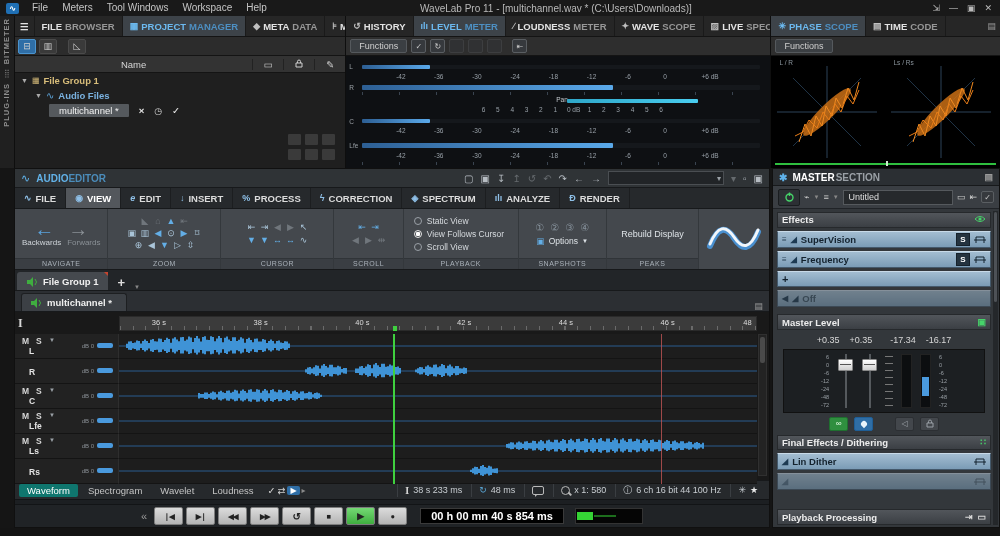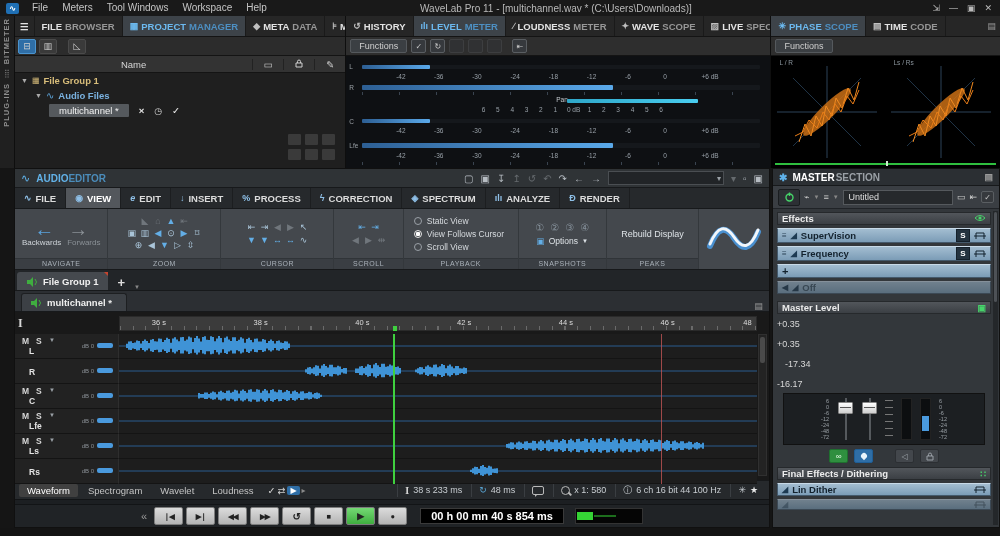--- a/index.html
+++ b/index.html
@@ -117,21 +117,21 @@
   .wavecanvas{position:absolute;left:104px;right:12px;top:22px;height:150px;}
   .lanerow{height:25px;border-bottom:1px solid #141414;box-sizing:border-box;background:#1d1d1d;}
   .lanerow svg{display:block;}
   .playhead{position:absolute;top:0;bottom:0;width:2px;background:#3fd03f;}
   .redline{position:absolute;top:0;bottom:0;width:1px;background:#c05555;opacity:.8;}
   .vscroll{position:absolute;right:2px;top:22px;bottom:4px;width:7px;background:#232323;border:1px solid #303030;}
   .vthumb{position:absolute;left:1px;right:1px;top:2px;height:26px;background:#4a4a4a;border-radius:2px;}
   
   .btabs{height:18px;background:#26292c;display:flex;align-items:center;padding:0 4px;gap:2px;border-top:1px solid #17191b;font-size:9.5px;}
   .vtab{padding:1px 8px;color:#c4c4c4;border-radius:2px;}
-  .vtab.on{background:#404040;color:#fff;}
+  .vtab.on{background:#0f766e;color:#fff;}
   .stat{display:flex;align-items:center;gap:4px;padding:0 7px;border-left:1px solid #3a3e42;color:#c9ced2;font-size:9px;height:14px;}
   .mag{width:7px;height:7px;border:1.5px solid #b9b9b9;border-radius:50%;position:relative;}
   .mag::after{content:"";position:absolute;left:6px;top:6px;width:4px;height:1.5px;background:#b9b9b9;transform:rotate(45deg);}
   .bub{width:10px;height:7px;border:1px solid #b9b9b9;border-radius:2px;position:relative;}
   .bub::after{content:"";position:absolute;left:2px;bottom:-3px;border-top:3px solid #b9b9b9;border-right:3px solid transparent;}
   .ib{font-family:"Liberation Serif",serif;font-weight:bold;font-size:10px;color:#d8d8d8;}
   
   .transport{height:22px;background:#202326;display:flex;align-items:center;justify-content:center;gap:3px;border-top:1px solid #121416;}
   .tpbtn{width:27px;height:16px;background:linear-gradient(#dcdcdc,#b4b4b4);border:1px solid #7d7d7d;border-radius:2px;color:#222;font-size:7.5px;font-weight:bold;display:flex;align-items:center;justify-content:center;letter-spacing:-1px;}
   .tpbtn.play{background:linear-gradient(#74d974,#3fae3f);}
@@ -154,21 +154,21 @@
   .msect .ric{margin-left:auto;font-size:9px;}
   .grn{color:#46d46a;}
   .slot{height:15px;background:linear-gradient(#a3bdd1,#7b9cb6);border:1px solid #44596b;border-top-color:#c8dae8;color:#13222e;font-weight:bold;display:flex;align-items:center;font-size:9.5px;padding:0 4px;gap:4px;border-radius:1px;}
   .slot .grip{color:#2c4356;font-size:8px;}
   .slot .pico{color:#1d3a52;font-size:8px;}
   .slot .nm{flex:1;}
   .sbtn{width:12px;height:11px;background:#24333f;border:1px solid #15212b;color:#fff;font-size:8px;font-weight:bold;display:flex;align-items:center;justify-content:center;}
   .byp{width:12px;height:9px;position:relative;}
   .slot.dimslot{opacity:.55;}
   .slot.addslot{justify-content:flex-start;color:#13222e;font-size:11px;}
-  .valrow{display:flex;justify-content:center;gap:10px;font-size:9px;color:#d8d8d8;padding:2px 0 1px 0;flex-direction:column;}
+  .valrow{display:flex;justify-content:center;gap:10px;font-size:9px;color:#d8d8d8;padding:2px 0 1px 0;}
   .fpanel{height:64px;background:#1c1f22;border:1px solid #111;margin:0 6px;display:flex;justify-content:center;gap:8px;padding:4px 0;box-sizing:border-box;}
   .fscale{display:flex;flex-direction:column;justify-content:space-between;font-size:5.5px;color:#9aa0a6;text-align:right;width:14px;}
   .ftrack{width:16px;position:relative;}
   .ftrack::before{content:"";position:absolute;left:50%;top:0;bottom:0;width:2px;background:#55595d;}
   .fhandle{position:absolute;left:1px;top:10%;width:13px;height:10px;background:linear-gradient(#fff,#cfcfcf);border:1px solid #888;border-radius:1px;}
   .fhandle::after{content:"";position:absolute;left:1px;right:1px;top:4px;height:1px;background:#555;}
   .fticks{width:8px;background-image:repeating-linear-gradient(#777 0 1px,transparent 1px 7px);margin:2px 0;}
   .fmeter{width:9px;background:#0c0e10;position:relative;border:1px solid #222;}
   .fmfill{position:absolute;left:1px;right:1px;top:42%;height:38%;background:#4a9ade;}
   .mbtnrow{display:flex;justify-content:center;gap:6px;padding:1px 0;}

